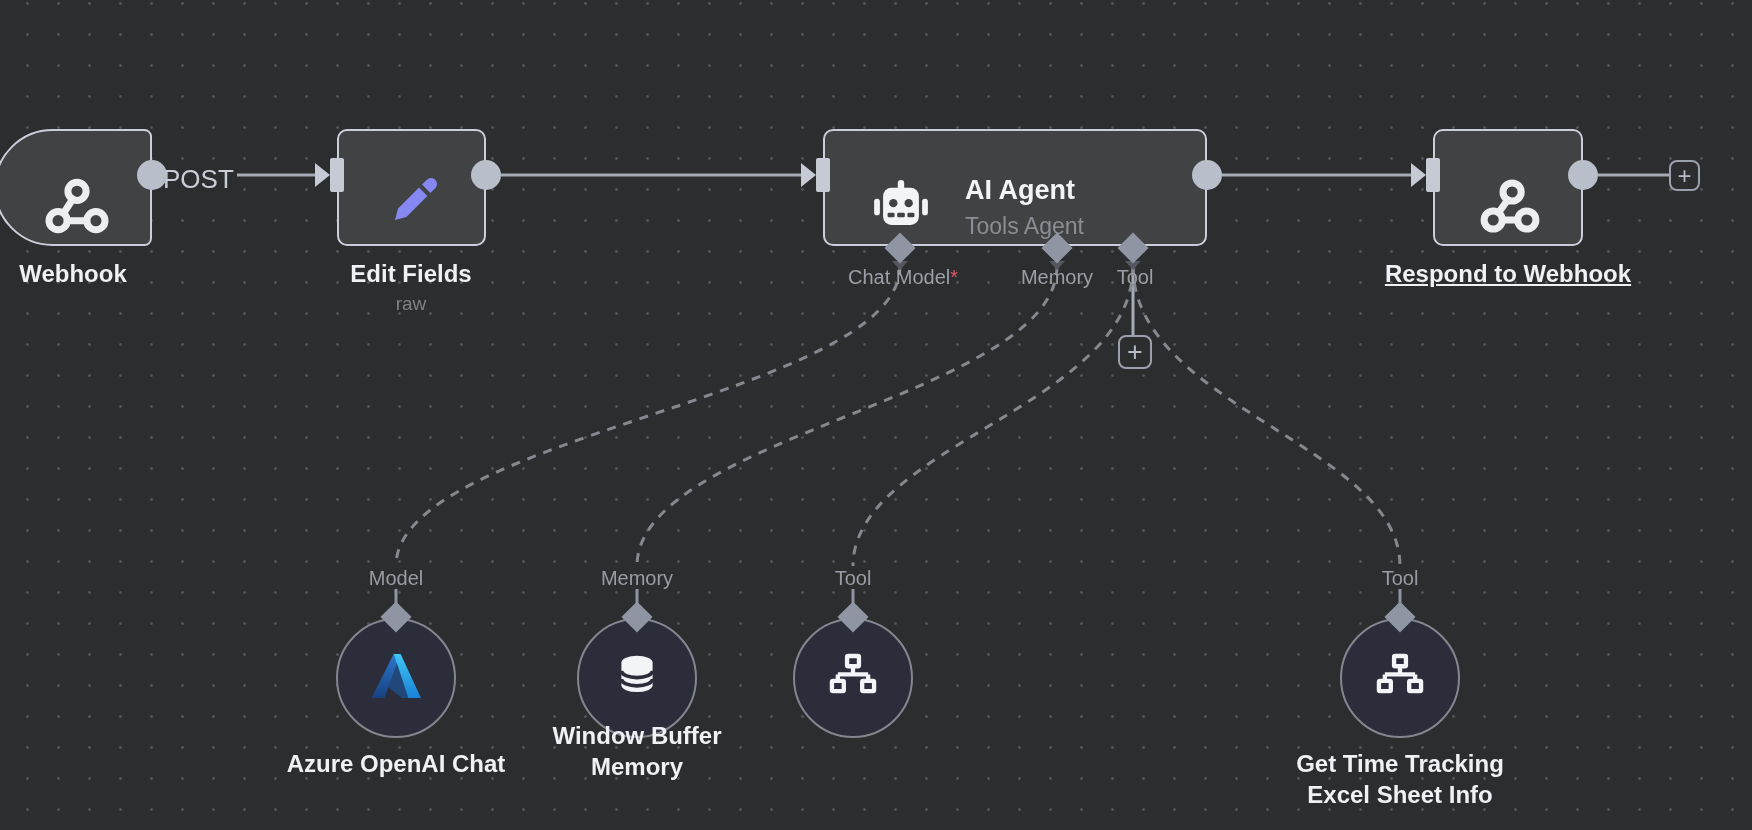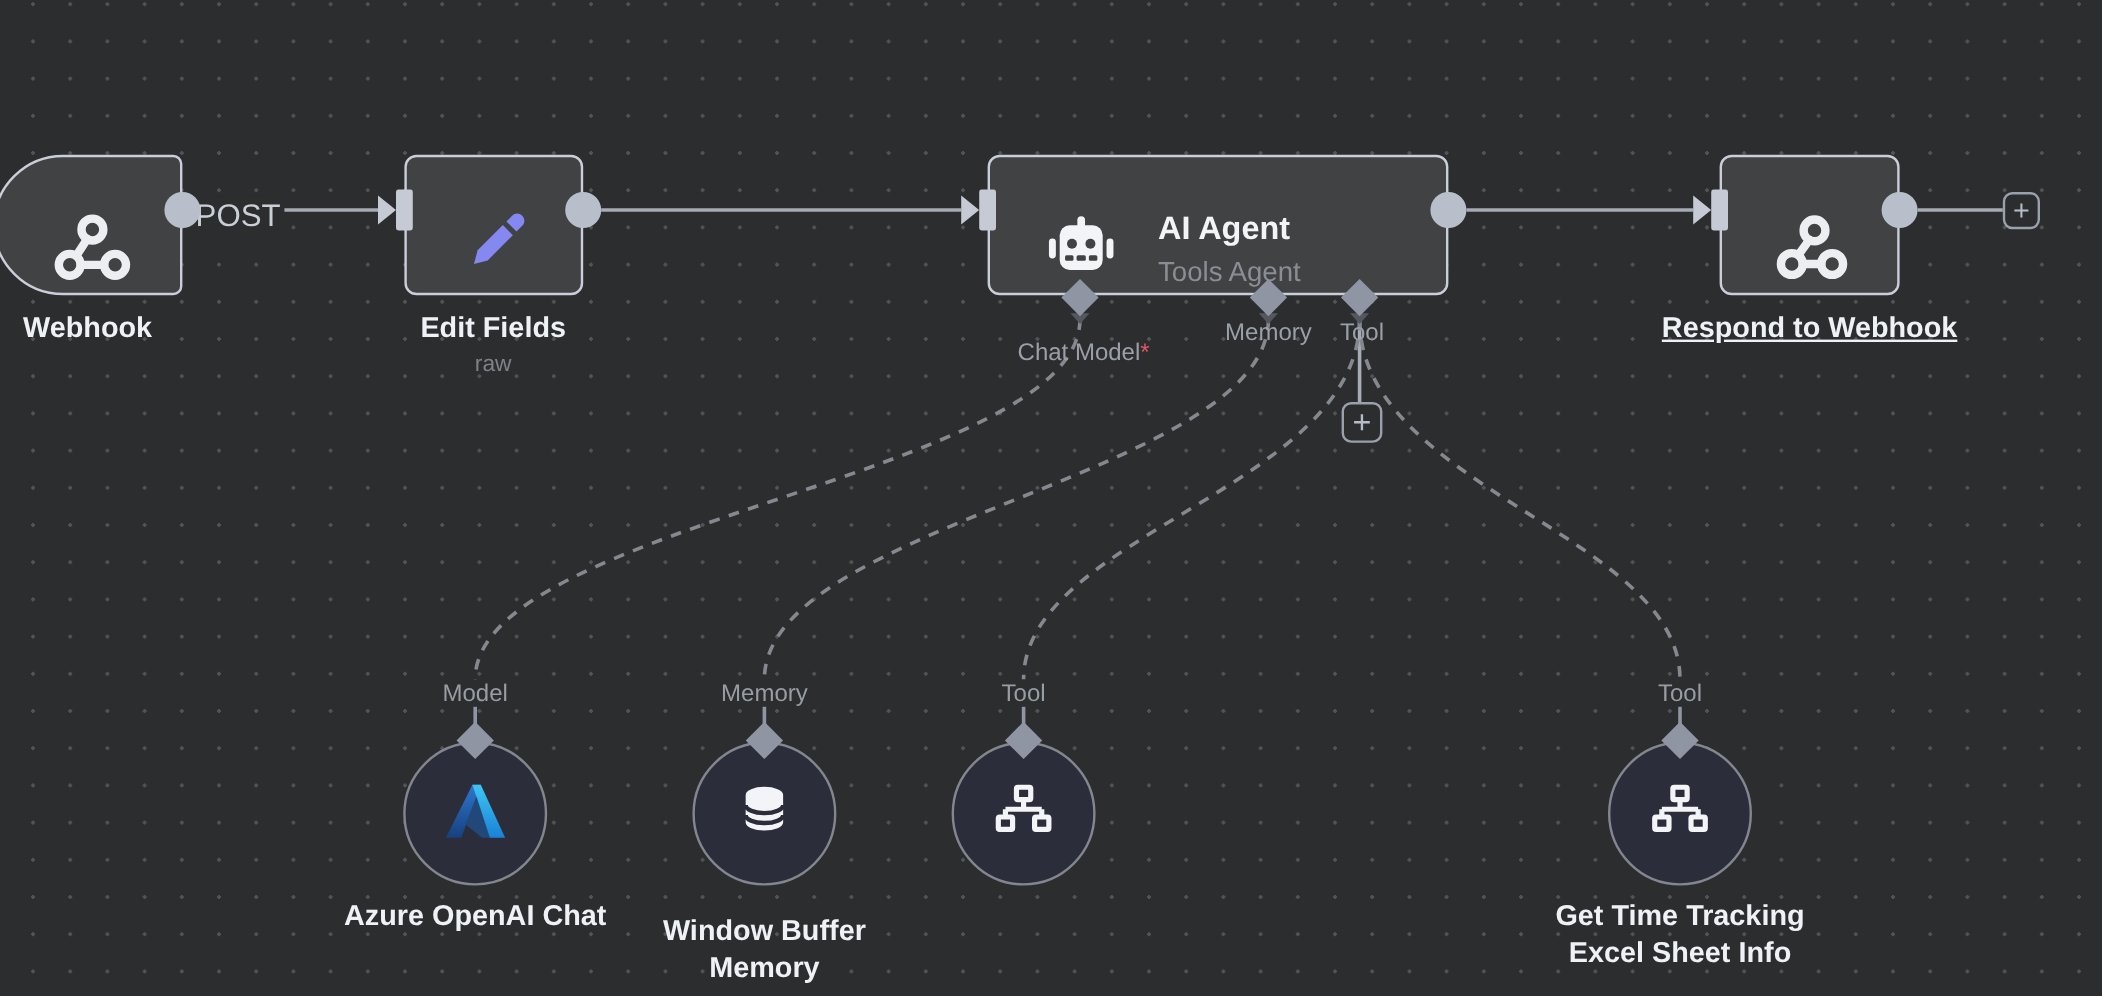--- a/index.html
+++ b/index.html
@@ -115,21 +115,21 @@
   </div>
   <div class="out-dot" style="left:1192px;top:160px;"></div>
 
   <div class="diamond" style="left:889px;top:237px;"></div>
   <div class="diamond-tail" style="left:892px;top:261px;"></div>
   <div class="diamond" style="left:1046px;top:237px;"></div>
   <div class="diamond-tail" style="left:1049px;top:261px;"></div>
   <div class="diamond" style="left:1122px;top:237px;"></div>
   <div class="diamond-tail" style="left:1125px;top:261px;"></div>
 
-  <div class="port-label" style="left:903px;top:266px;margin-top:17px;"><span>Chat Model</span><span class="required">*</span></div>
+  <div class="port-label" style="left:903px;top:266px;"><span>Chat Model</span><span class="required">*</span></div>
   <div class="port-label" style="left:1057px;top:266px;"><span>Memory</span></div>
   <div class="port-label" style="left:1135px;top:266px;"><span>Tool</span></div>
 
   <div class="plus-btn" style="left:1118px;top:335px;width:34px;height:34px;font-size:27px;">
       <span>+</span>
     </div>
 
   <div class="in-arrow" style="left:1411px;top:163px;"></div>
   <div class="in-bar" style="left:1426px;top:158px;"></div>
   <div class="node" style="left:1433px;width:150px;">
@@ -179,21 +179,21 @@
   <div class="circle-node" style="left:577px;top:618px;">
     <span>
       <svg width="52" height="52" viewBox="0 0 100 100">
         <path d="M20,24 a30,13 0 0 1 60,0 v44 a30,13 0 0 1 -60,0 Z" fill="#f2f4f7"></path>
         <path d="M20,40 a30,13 0 0 0 60,0" fill="none" stroke="#2c2d3a" stroke-width="7"></path>
         <path d="M20,56 a30,13 0 0 0 60,0" fill="none" stroke="#2c2d3a" stroke-width="7"></path>
       </svg>
     </span>
   </div>
   <div class="diamond" style="left:626px;top:606px;"></div>
-  <div class="big-label" style="left:637px;top:760px;">
+  <div class="big-label" style="left:637px;top:720px;">
     <div>Window Buffer</div>
     <div>Memory</div>
   </div>
 
   <div class="conn-label" style="left:853px;top:567px;">Tool</div>
   <div class="circle-node" style="left:793px;top:618px;">
     <span>
       <svg width="54" height="54" viewBox="0 0 100 100" fill="none" stroke="#f2f4f7" stroke-width="8" stroke-linejoin="round">
         <rect x="39" y="13" width="22" height="19" rx="2"></rect>
         <path d="M50,32 V47 M22,47 H78 M22,47 V59 M78,47 V59"></path>

